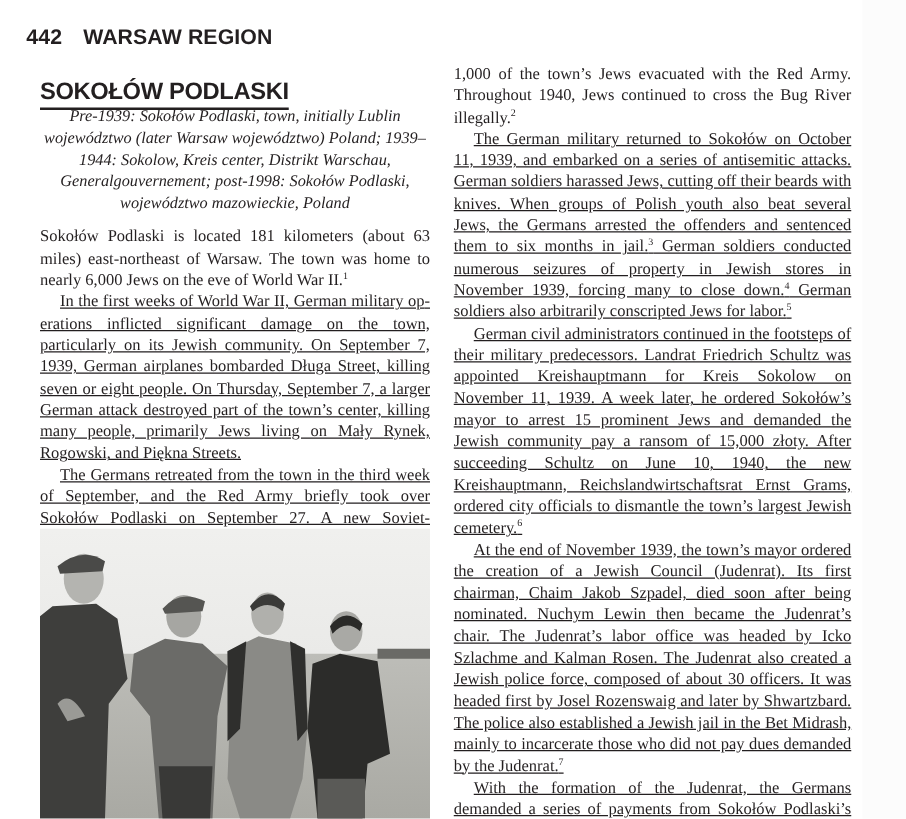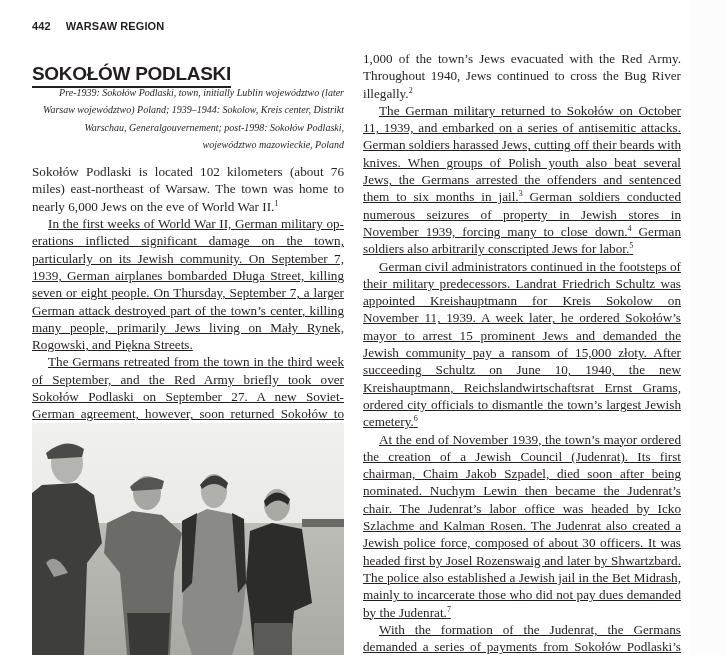--- a/index.html
+++ b/index.html
@@ -7,23 +7,23 @@
     width: 725px; height: 655px; overflow: hidden; position: relative;
     background: #ffffff;
     font-family: "Liberation Serif", "DejaVu Serif", serif;
     color: #231f20;
   }
   .right-band {
     position: absolute; left: 690px; top: 0; width: 35px; height: 655px;
     background: #fcfcfc;
   }
   .running-head {
-    position: absolute; left: 32px; top: 20px;
+    position: absolute; left: 21px; top: 20px;
     font-family: "Liberation Sans", "DejaVu Sans", sans-serif;
-    font-weight: bold; font-size: 11px; letter-spacing: 0.1px;
+    font-weight: bold; font-size: 17px; letter-spacing: 0.1px;
     color: #231f20; white-space: nowrap;
   }
   .running-head .pg { margin-right: 12px; }
   .entry-title {
     position: absolute; left: 32px; top: 64px;
     font-family: "Liberation Sans", "DejaVu Sans", sans-serif;
     font-weight: bold; font-size: 19px; letter-spacing: -0.3px;
     color: #231f20; white-space: nowrap;
     padding-bottom: 2px;
     border-bottom: 2px solid #231f20;
@@ -31,22 +31,22 @@
   }
   .col {
     position: absolute; font-size: 13.2px; line-height: 17.3px;
     text-align: justify; hyphens: manual;
   }
   .col p { margin: 0; }
   .col p.indent { text-indent: 16px; text-decoration: underline; }
   .col-left { left: 32px; top: 84px; width: 312px; }
   .col-right { left: 363px; top: 50px; width: 318px; }
   .subhead {
-    font-style: italic; font-size: 10px; line-height: 17.3px;
-    margin-bottom: 10px !important; text-align: right;
+    font-style: italic; font-size: 13px; line-height: 17.3px;
+    margin-bottom: 10px !important; text-align: center;
   }
   sup { font-size: 8px; line-height: 0; vertical-align: 5px; }
   .photo {
     position: absolute; left: 32px; top: 423px; width: 312px; height: 232px;
     background: #ececea; overflow: hidden;
   }
   .photo svg { display: block; }
 </style>
 </head>
 <body>
@@ -55,21 +55,21 @@
 
 <div class="running-head">
   <span class="pg">442</span>
   <span>WARSAW REGION</span>
 </div>
 
 <div class="entry-title">SOKOŁÓW PODLASKI</div>
 
 <div class="col col-left">
   <p class="subhead">Pre-1939: Sokołów Podlaski, town, initially Lublin województwo (later Warsaw województwo) Poland; 1939–1944: Sokolow, Kreis center, Distrikt Warschau, Generalgouvernement; post-1998: Sokołów Podlaski, województwo mazowieckie, Poland</p>
-  <p><span>Sokołów Podlaski is located 102 kilometers (about 76 miles) east-northeast of Warsaw. The town was home to nearly 6,000 Jews on the eve of World War II.</span><sup>1</sup></p>
+  <p><span>Sokołów Podlaski is located 181 kilometers (about 63 miles) east-northeast of Warsaw. The town was home to nearly 6,000 Jews on the eve of World War II.</span><sup>1</sup></p>
   <p class="indent"><span>In the first weeks of World War II, German military op­erations inflicted significant damage on the town, particularly on its Jewish community. On September 7, 1939, German air­planes bombarded Długa Street, killing seven or eight people. On Thursday, September 7, a larger German attack destroyed part of the town’s center, killing many people, primarily Jews living on Mały Rynek, Rogowski, and Piękna Streets.</span></p>
   <p class="indent"><span>The Germans retreated from the town in the third week of September, and the Red Army briefly took over Sokołów Podlaski on September 27. A new Soviet-German agreement, however, soon returned Sokołów to German hegemony. About</span></p>
 </div>
 
 <div class="photo">
   <svg width="312" height="232" viewBox="0 0 312 232">
     <defs>
       <linearGradient id="sky" x1="0" y1="0" x2="0" y2="1">
         <stop offset="0" stop-color="#f0f0ee"></stop>
         <stop offset="1" stop-color="#e2e2e0"></stop>

